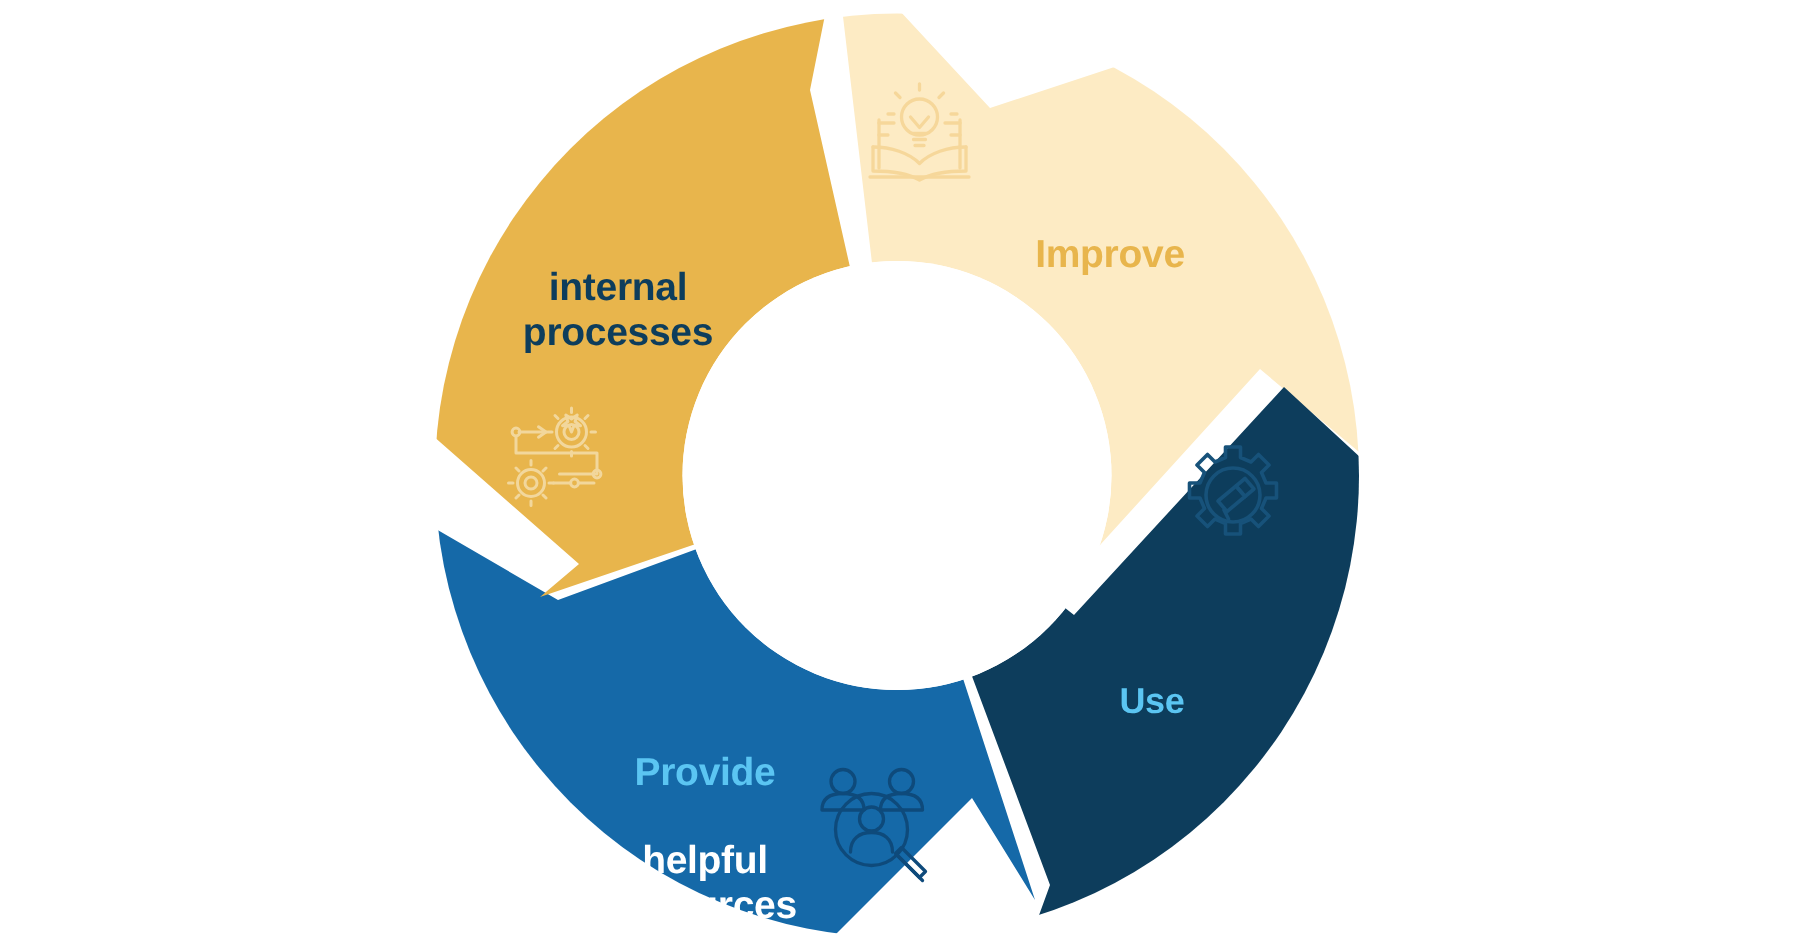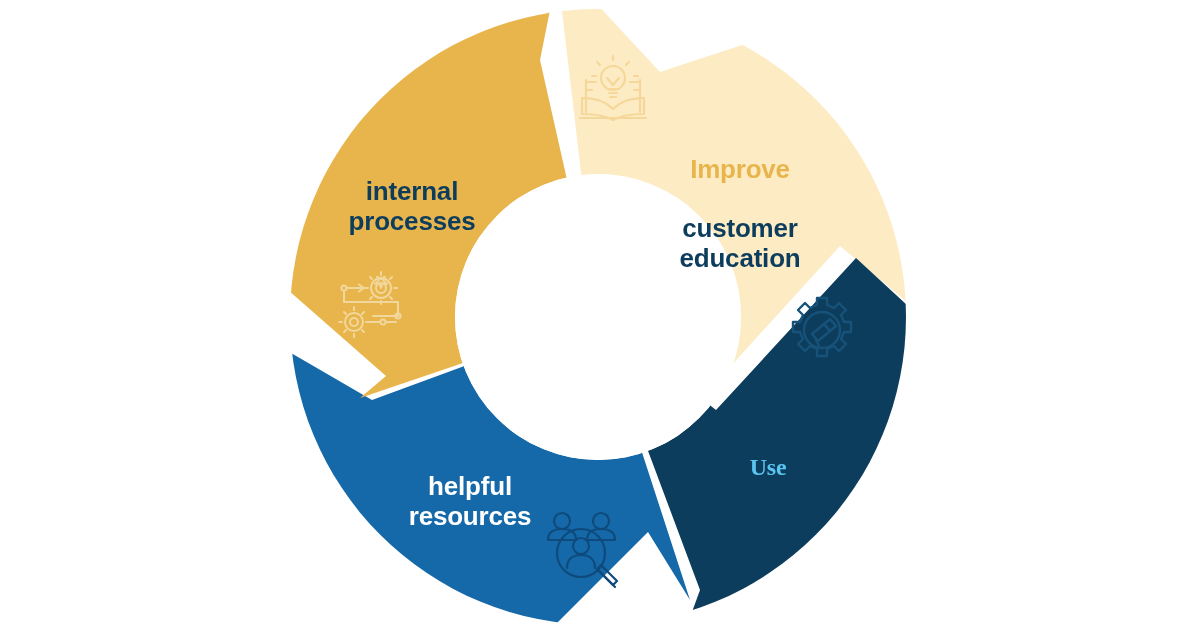--- a/index.html
+++ b/index.html
@@ -47,21 +47,20 @@
     left: 640px;
     top: 98px;
     width: 200px;
     font-size: 26px;
   }
   #label-automation {
     left: 660px;
     top: 399px;
     width: 216px;
     font-size: 24px;
-    font-family: Liberation Serif, serif;
   }
   #label-resources {
     left: 378px;
     top: 443px;
     width: 184px;
     font-size: 26px;
   }
   #label-processes {
     left: 320px;
     top: 148px;
@@ -169,29 +168,28 @@
       <path d="M29 2 h10 v7 l7 3 l5 -5 l7 7 l-5 5 l3 7 h7 v10 h-7 l-3 7 l5 5 l-7 7 l-5 -5 l-7 3 v7 h-10 v-7 l-7 -3 l-5 5 l-7 -7 l5 -5 l-3 -7 h-7 v-10 h7 l3 -7 l-5 -5 l7 -7 l5 5 l7 -3 Z"></path>
       <circle cx="34" cy="34" r="18"></circle>
       <path d="M24 38 l12 -10 l6 7 l-12 10 Z"></path>
       <path d="M36 28 l6 -5 l6 7 l-6 5 Z"></path>
       <path d="M28 44 l3 6"></path>
     </g>
   </svg>
 
   <div class="seg-label" id="label-education">
     <span class="accent" style="color:#E8B54C">Improve</span>
-    <span class="rest" style="color:#0D3D5C">customer
-education</span>
   </div>
 
   <div class="seg-label" id="label-automation">
     <span class="accent" style="color:#5BC5F2">Use</span>
   </div>
 
   <div class="seg-label" id="label-resources">
+    <span class="accent" style="color:#5BC5F2">Provide</span>
     <span class="rest" style="color:#FFFFFF">helpful
 resources</span>
   </div>
 
   <div class="seg-label" id="label-processes">
     <span class="rest" style="color:#0D3D5C">internal
 processes</span>
   </div>
 
   <div id="center-text">

